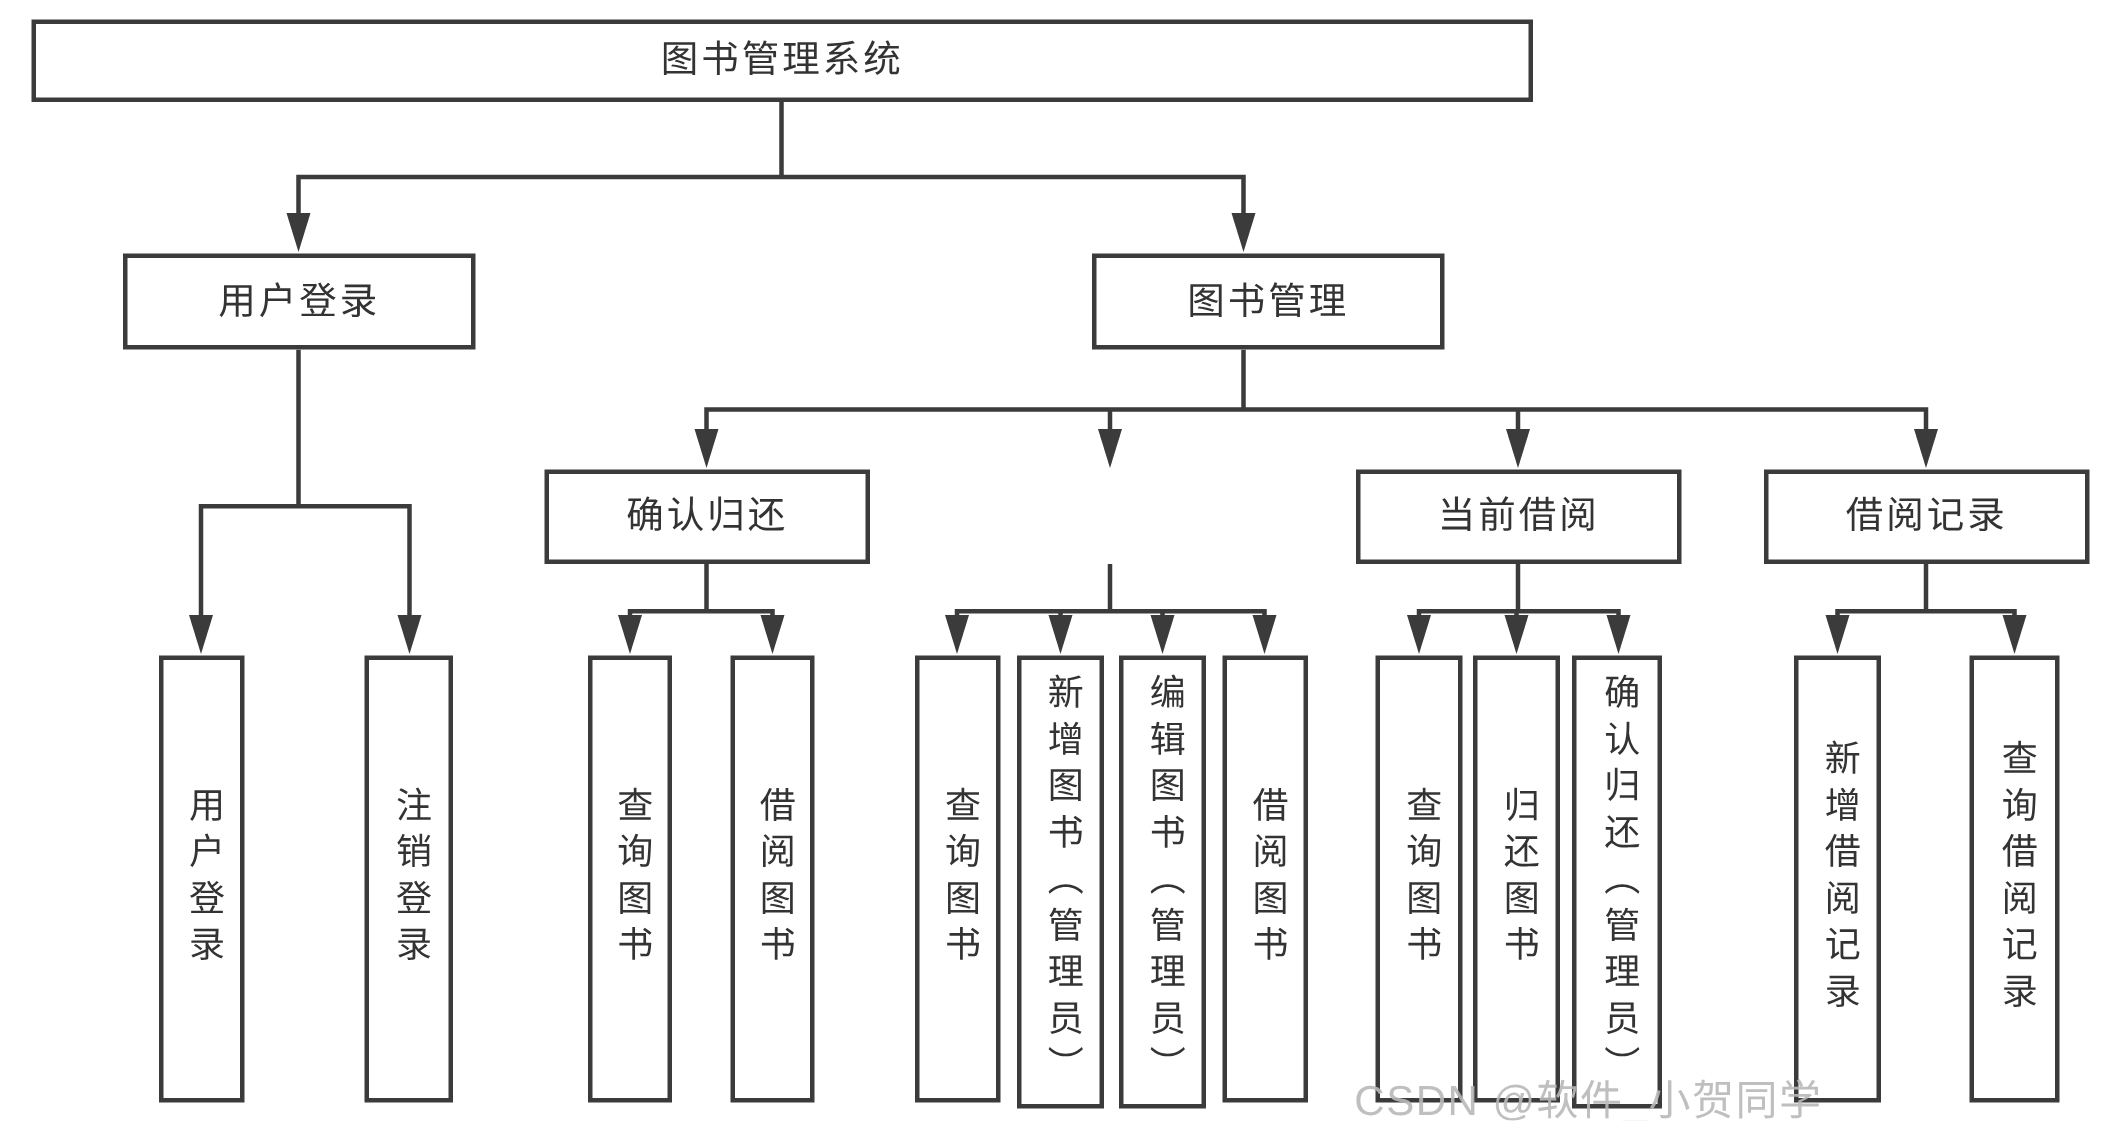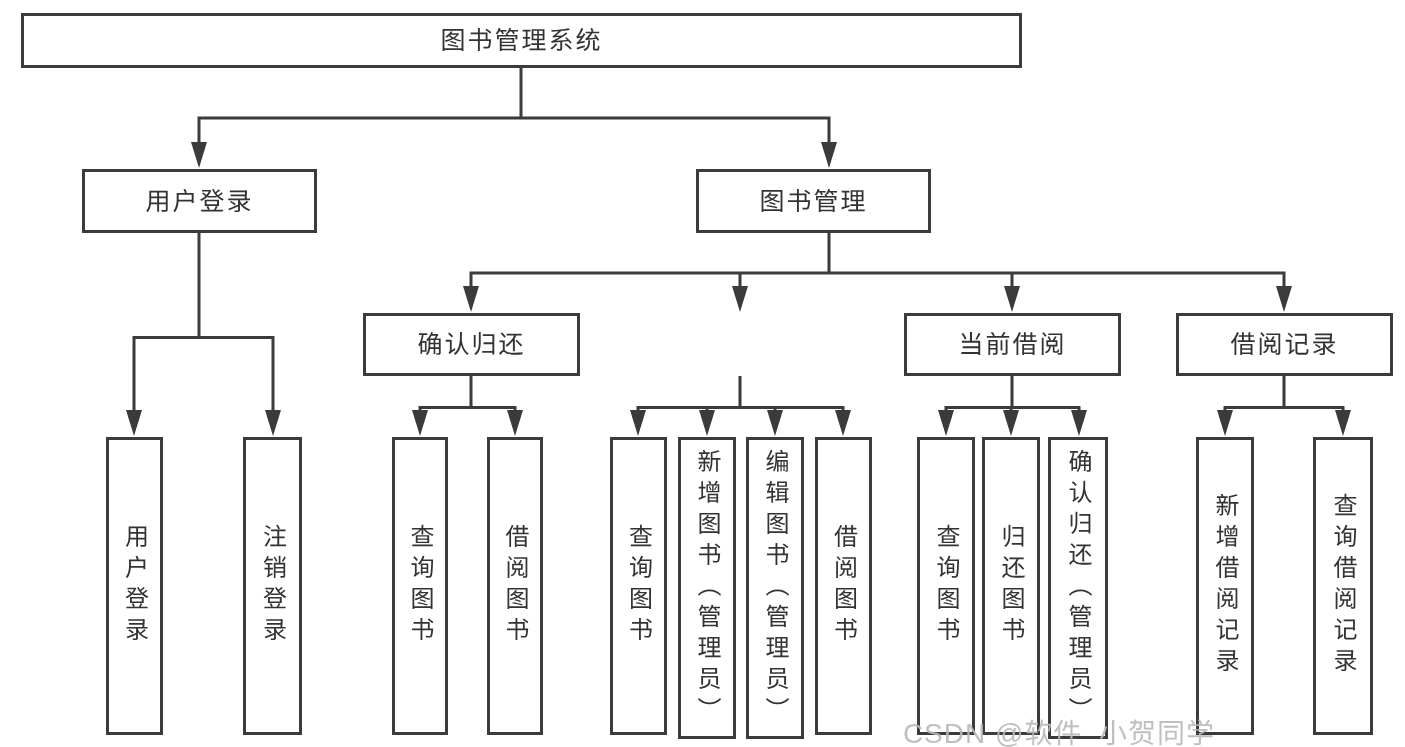--- a/index.html
+++ b/index.html
@@ -105,21 +105,21 @@
     </g>
   </svg>
 
   <div class="box h" style="left:21px;top:13px;width:1001px;height:55px">
     <span class="lbl">图书管理系统</span>
   </div>
 
   <div class="box h" style="left:82px;top:169px;width:235px;height:64px">
     <span class="lbl">用户登录</span>
   </div>
-  <div class="box h" style="left:696px;top:169px;width:235px;height:64px">
+  <div class="box h" style="left:728px;top:169px;width:235px;height:64px">
     <span class="lbl">图书管理</span>
   </div>
 
   <div class="box h" style="left:363px;top:313px;width:217px;height:63px">
     <span class="lbl">确认归还</span>
   </div>
   <div class="box h" style="left:904px;top:313px;width:217px;height:63px">
     <span class="lbl">当前借阅</span>
   </div>
   <div class="box h" style="left:1176px;top:313px;width:217px;height:63px">

